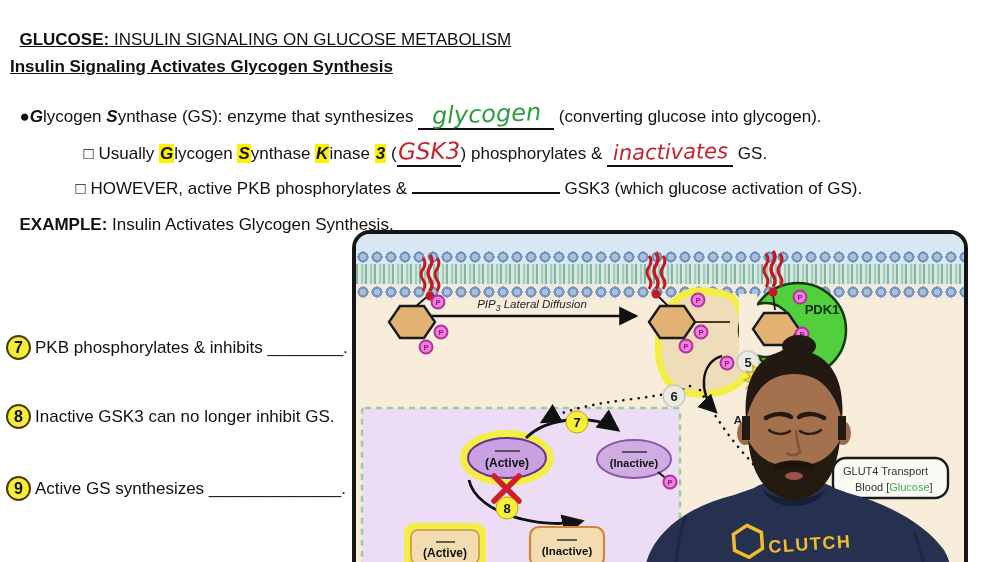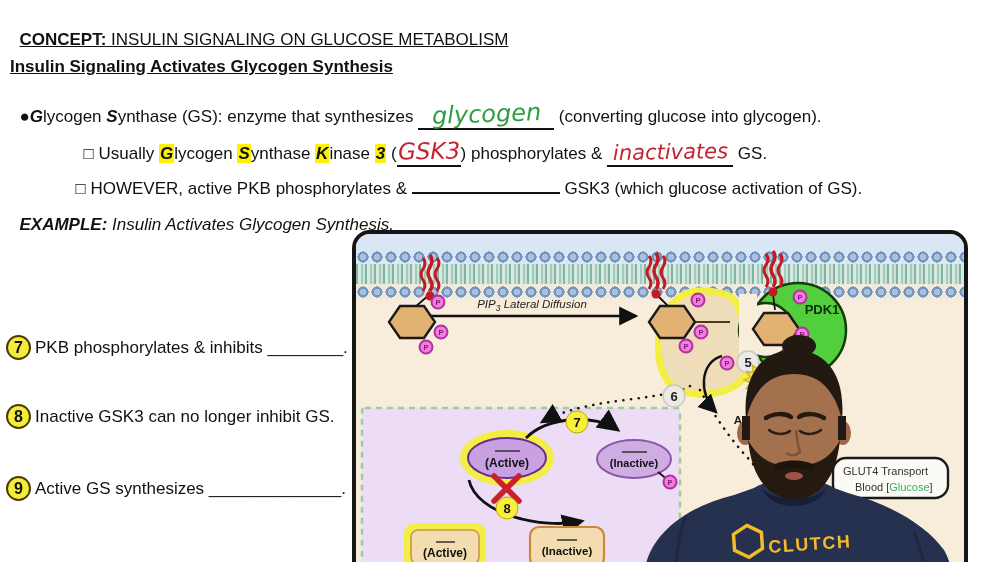--- a/index.html
+++ b/index.html
@@ -32,38 +32,38 @@
                background-size:14px 15px; }
   .mem-beads.top { top:15px; background-color:#d9e7f4; }
   .mem-beads.bot { top:50px; background-color:#f2e9dd; }
   .art { position:absolute; left:0; top:0; }
   svg { font-family:"Liberation Sans", sans-serif; }
 </style>
 </head>
 <body>
 
 <div class="line" style="left:10px; top:8px;">
-  <span class="und"><span class="b">CONCEPT:</span><span> INSULIN SIGNALING ON GLUCOSE METABOLISM</span></span>
+  <span class="und"><span class="b">GLUCOSE:</span><span> INSULIN SIGNALING ON GLUCOSE METABOLISM</span></span>
 </div>
 
 <div class="line b und" style="left:10px; top:56px;">Insulin Signaling Activates Glycogen Synthesis</div>
 
 <div class="line" style="left:10px; top:84px;">
   <span>●</span><span class="bi">G</span><span class="it">lycogen </span><span class="bi">S</span><span class="it">ynthase</span><span> (GS): enzyme that synthesizes </span><span class="blank" style="width:136px;"><span class="hand-green">glycogen</span></span><span> (converting glucose into glycogen).</span>
 </div>
 
 <div class="line" style="left:74px; top:121px;">
   <span>□ </span><span>Usually </span><span class="hl">G</span><span class="it">lycogen </span><span class="hl">S</span><span class="it">ynthase </span><span class="hl">K</span><span class="it">inase </span><span class="hl">3</span><span> (</span><span class="blank" style="width:64px;"><span class="hand-red" style="font-size:23px;">GSK3</span></span><span>) </span><span class="it">phosphorylates</span><span> &amp; </span><span class="blank" style="width:126px;"><span class="hand-red">inactivates</span></span><span> GS.</span>
 </div>
 
 <div class="line" style="left:66px; top:157px;">
   <span>□ </span><span>HOWEVER, active PKB </span><span class="it">phosphorylates</span><span> &amp; </span><span class="blank" style="width:148px;"><span></span></span><span> GSK3 (which glucose </span><span class="it">activation</span><span> of GS).</span>
 </div>
 
-<div class="line" style="left:10px; top:193px;font-style:italic;">
+<div class="line" style="left:10px; top:193px;">
   <span class="b">EXAMPLE:</span><span> Insulin Activates Glycogen Synthesis.</span>
 </div>
 
 <div class="step" style="top:335px;">
   <span class="stepnum">7</span><span><span>PKB phosphorylates &amp; inhibits </span><span>________</span><span>.</span></span>
 </div>
 <div class="step" style="top:404px;">
   <span class="stepnum">8</span><span><span>Inactive GSK3 can no longer inhibit GS.</span></span>
 </div>
 <div class="step" style="top:476px;">

